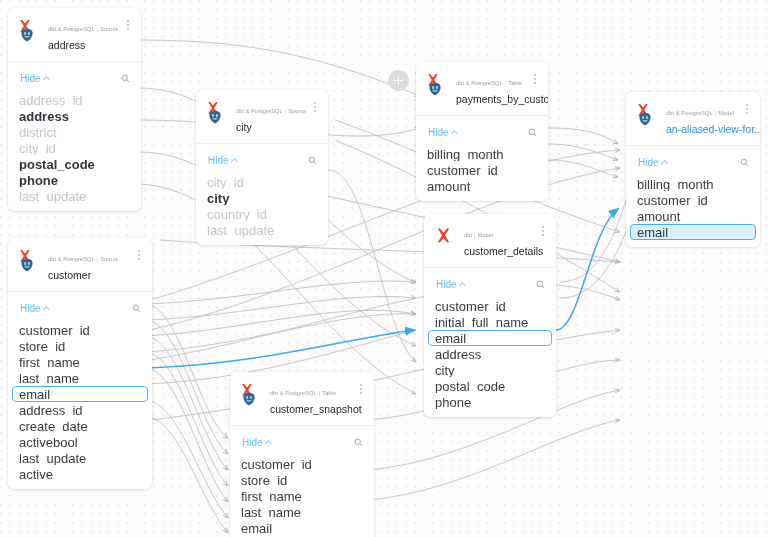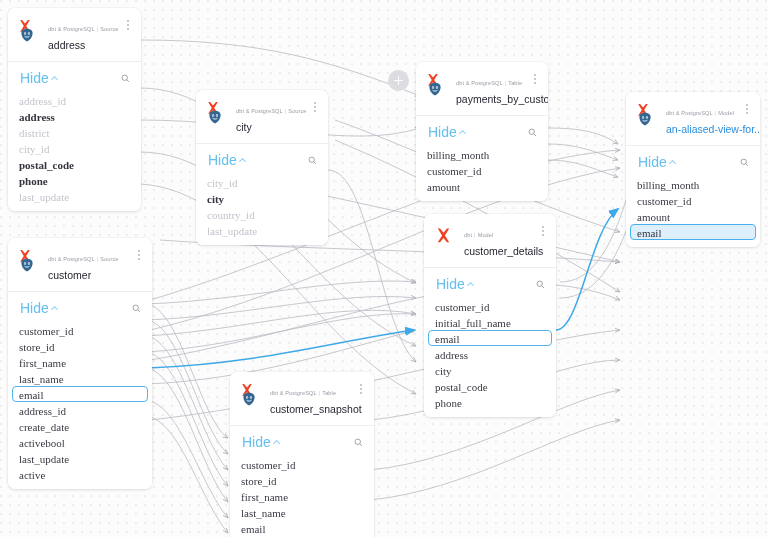--- a/index.html
+++ b/index.html
@@ -96,40 +96,40 @@
 
   .node-body { padding: 0 0 7px 0; background: #fff; }
 
   .body-tools {
     display: flex;
     align-items: center;
     justify-content: space-between;
     padding: 7px 11px 5px 12px;
   }
   .hide-btn {
-    font-size: 14px;
+    font-size: 10px;
     color: #63c0f0;
     display: flex; align-items: center; gap: 3px;
     cursor: pointer;
     user-select: none;
   }
   .chev { display: inline-block; width: 6px; height: 6px; position: relative; }
   .chev::before {
     content: "";
     position: absolute; left: 0; top: 2px;
     width: 4px; height: 4px;
     border-left: 1px solid #8ecef5;
     border-top: 1px solid #8ecef5;
     transform: rotate(45deg);
   }
   .search-ico { cursor: pointer; opacity: .65; }
 
   .col {
-    font-family: Liberation Serif, serif;
-    font-size: 11px;
+    font-family: Liberation Sans, sans-serif;
+    font-size: 13px;
     color: #c3c3cc;
     padding: 0 10px;
     height: 16px;
     line-height: 16px;
     white-space: nowrap;
     overflow: hidden;
     text-overflow: ellipsis;
     margin: 0 0 0 0;
     border: 1px solid transparent;
     border-radius: 4px;

